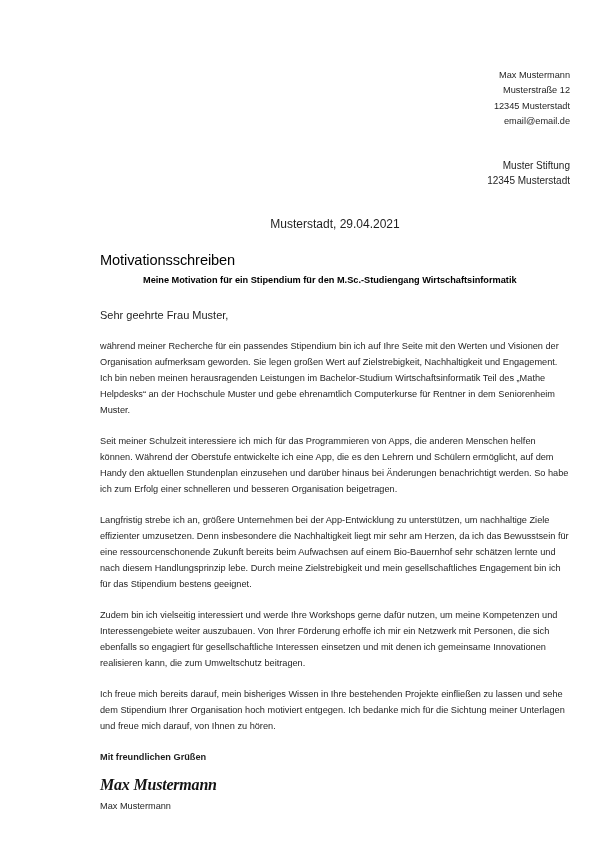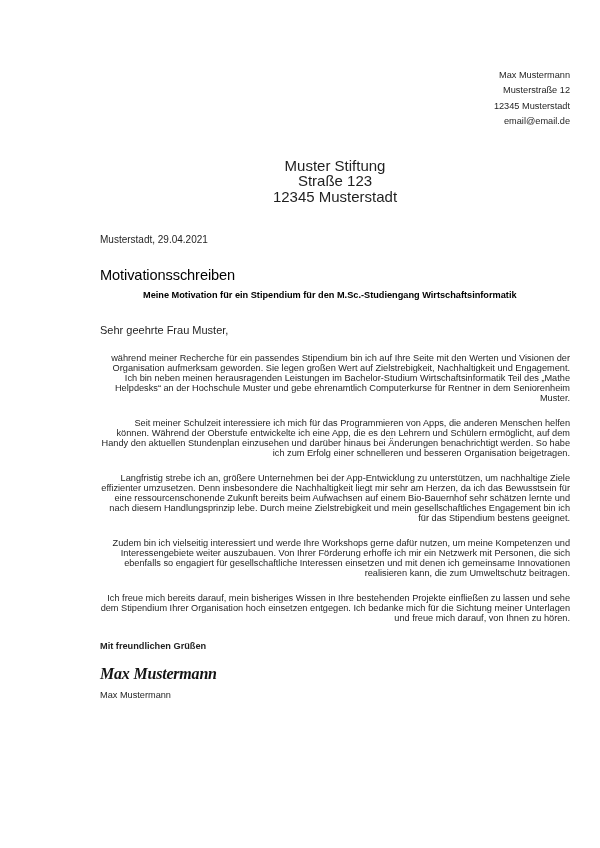--- a/index.html
+++ b/index.html
@@ -31,31 +31,31 @@
     text-align: right;
     font-size: 9.2px;
     line-height: 15.3px;
     color: #1f1f1f;
   }
   .sender div { white-space: pre; }
 
   
   .recipient {
     margin-top: 29px;
-    text-align: center;
-    font-size: 15px;
+    text-align: right;
+    font-size: 10px;
     line-height: 15.3px;
     color: #1f1f1f;
   }
 
   
   .dateline {
     margin-top: 28px;
-    text-align: left;
-    font-size: 10px;
+    text-align: center;
+    font-size: 12px;
     line-height: 15px;
     color: #1f1f1f;
   }
 
   
   .title {
     margin-top: 19px;
     font-size: 14.6px;
     font-weight: normal;
     letter-spacing: -0.1px;
@@ -74,23 +74,23 @@
   
   .salutation {
     margin-top: 21px;
     font-size: 11px;
     line-height: 15.4px;
     color: #1f1f1f;
   }
   .para {
     margin-top: 15px;
     font-size: 9.2px;
-    line-height: 10px;
+    line-height: 16px;
     color: #1f1f1f;
-    text-align: right;
+    text-align: left;
   }
   .closing {
     margin-top: 16px;
     font-size: 9.2px;
     line-height: 15.4px;
     color: #1f1f1f;
     font-weight: bold;
   }
   .signature {
     margin-top: 9px;
@@ -117,35 +117,34 @@
 
     <div class="sender">
       <div>Max Mustermann</div>
       <div>Musterstraße 12</div>
       <div>12345 Musterstadt</div>
       <div>email@email.de</div>
     </div>
 
     <div class="recipient">
       <div>Muster Stiftung</div>
-      <div>Straße 123</div>
       <div>12345 Musterstadt</div>
     </div>
 
     <div class="dateline">Musterstadt, 29.04.2021</div>
 
     <div class="title">Motivationsschreiben</div>
     <div class="subtitle">Meine Motivation für ein Stipendium für den M.Sc.-Studiengang Wirtschaftsinformatik</div>
 
     <div class="salutation">Sehr geehrte Frau Muster,</div>
 
     <div class="para">während meiner Recherche für ein passendes Stipendium bin ich auf Ihre Seite mit den Werten und Visionen der Organisation aufmerksam geworden. Sie legen großen Wert auf Zielstrebigkeit, Nachhaltigkeit und Engagement. Ich bin neben meinen herausragenden Leistungen im Bachelor-Studium Wirtschaftsinformatik Teil des „Mathe Helpdesks“ an der Hochschule Muster und gebe ehrenamtlich Computerkurse für Rentner in dem Seniorenheim Muster.</div>
     <div class="para">Seit meiner Schulzeit interessiere ich mich für das Programmieren von Apps, die anderen Menschen helfen können. Während der Oberstufe entwickelte ich eine App, die es den Lehrern und Schülern ermöglicht, auf dem Handy den aktuellen Stundenplan einzusehen und darüber hinaus bei Änderungen benachrichtigt werden. So habe ich zum Erfolg einer schnelleren und besseren Organisation beigetragen.</div>
     <div class="para">Langfristig strebe ich an, größere Unternehmen bei der App-Entwicklung zu unterstützen, um nachhaltige Ziele effizienter umzusetzen. Denn insbesondere die Nachhaltigkeit liegt mir sehr am Herzen, da ich das Bewusstsein für eine ressourcenschonende Zukunft bereits beim Aufwachsen auf einem Bio-Bauernhof sehr schätzen lernte und nach diesem Handlungsprinzip lebe. Durch meine Zielstrebigkeit und mein gesellschaftliches Engagement bin ich für das Stipendium bestens geeignet.</div>
     <div class="para">Zudem bin ich vielseitig interessiert und werde Ihre Workshops gerne dafür nutzen, um meine Kompetenzen und Interessengebiete weiter auszubauen. Von Ihrer Förderung erhoffe ich mir ein Netzwerk mit Personen, die sich ebenfalls so engagiert für gesellschaftliche Interessen einsetzen und mit denen ich gemeinsame Innovationen realisieren kann, die zum Umweltschutz beitragen.</div>
-    <div class="para">Ich freue mich bereits darauf, mein bisheriges Wissen in Ihre bestehenden Projekte einfließen zu lassen und sehe dem Stipendium Ihrer Organisation hoch einsetzen entgegen. Ich bedanke mich für die Sichtung meiner Unterlagen und freue mich darauf, von Ihnen zu hören.</div>
+    <div class="para">Ich freue mich bereits darauf, mein bisheriges Wissen in Ihre bestehenden Projekte einfließen zu lassen und sehe dem Stipendium Ihrer Organisation hoch motiviert entgegen. Ich bedanke mich für die Sichtung meiner Unterlagen und freue mich darauf, von Ihnen zu hören.</div>
 
     <div class="closing">Mit freundlichen Grüßen</div>
     <div class="signature">Max Mustermann</div>
     <div class="signer-name">Max Mustermann</div>
 
   </div>
 </div>
 
 </body></html>

